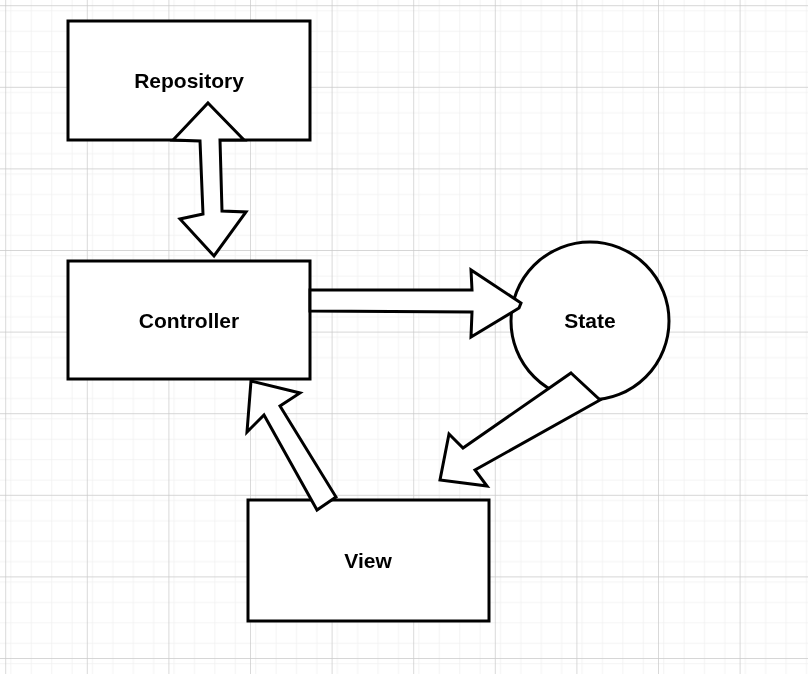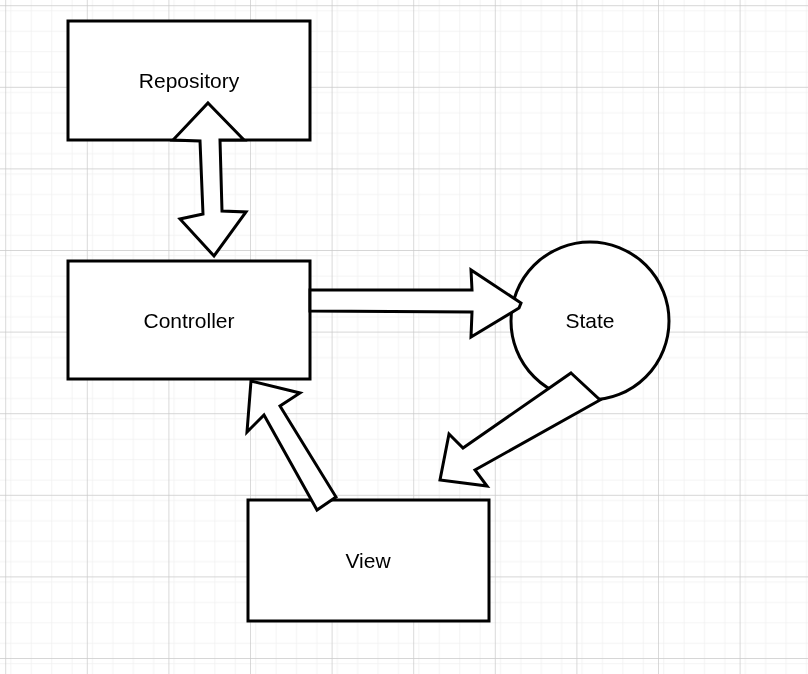--- a/index.html
+++ b/index.html
@@ -10,20 +10,21 @@
   }
   body {
     font-family: "Liberation Sans", sans-serif;
   }
   #canvas {
     position: relative;
     width: 808px;
     height: 674px;
     background-color: #ffffff;
     overflow: hidden;
+    font-weight: bold;
   }
   .grid-layer {
     position: absolute;
     left: 0;
     top: 0;
     width: 808px;
     height: 674px;
     pointer-events: none;
   }
   .diagram-svg {

